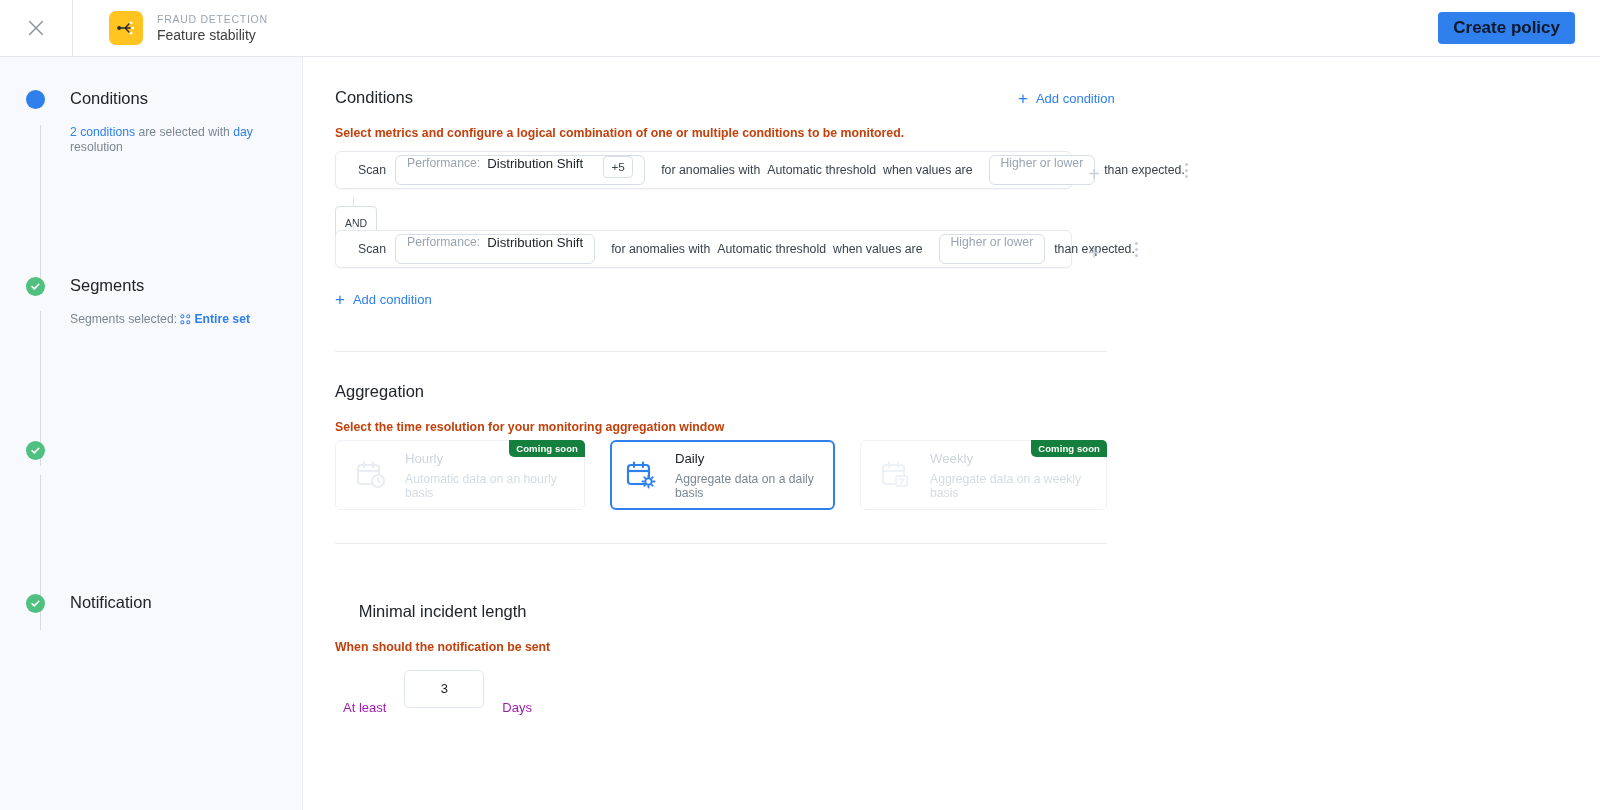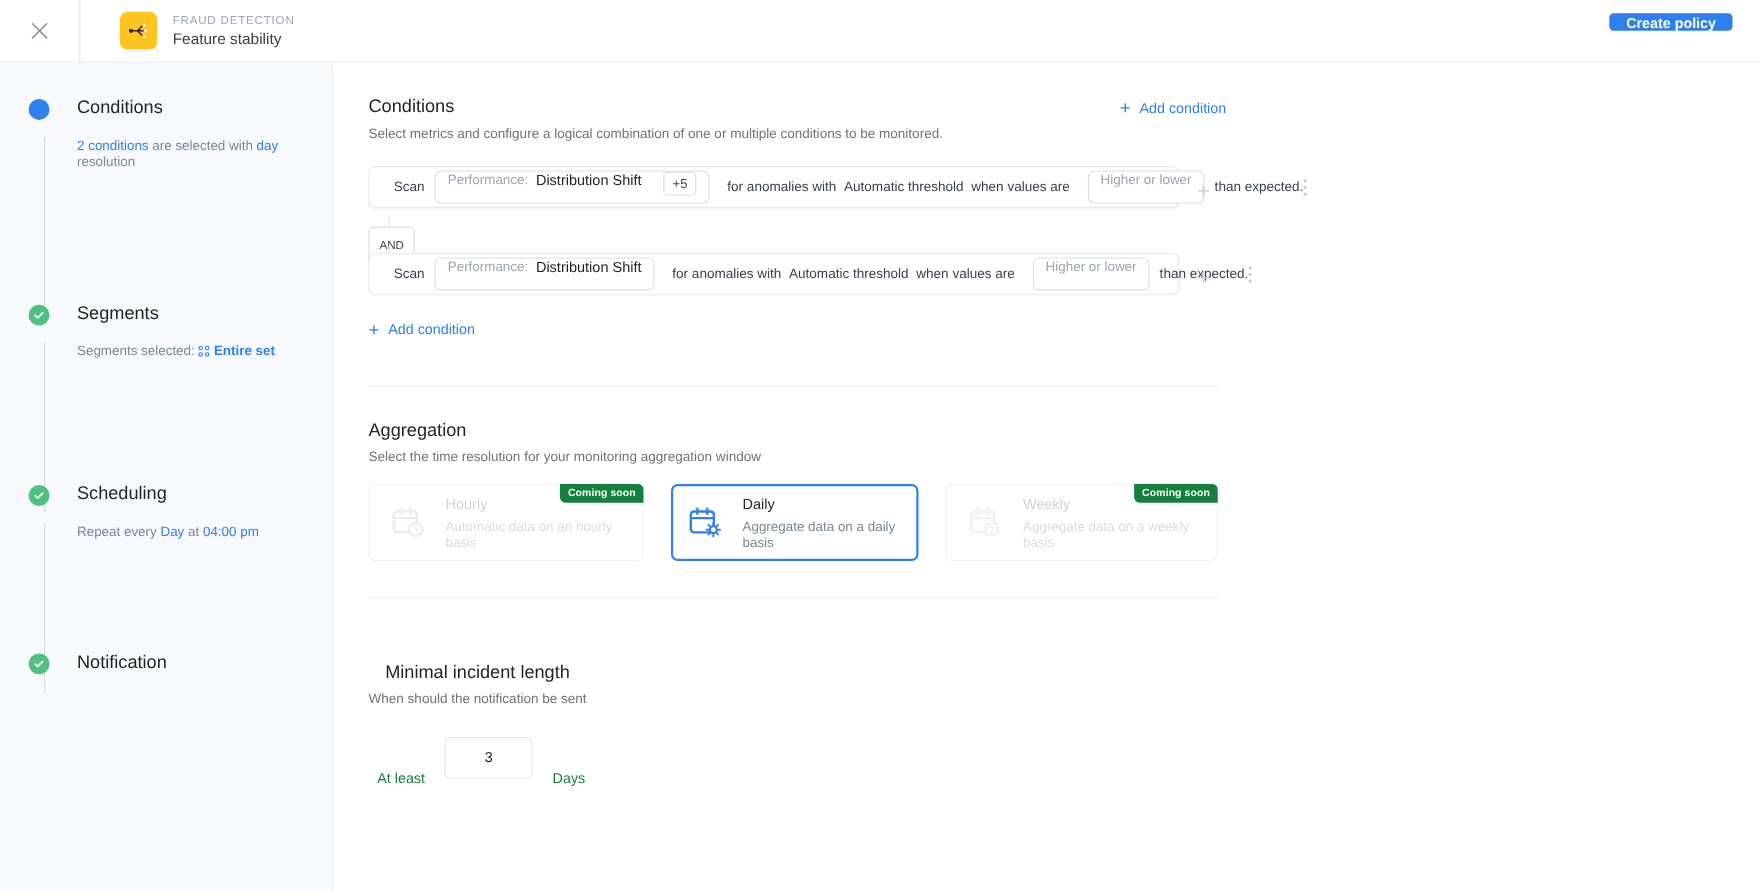--- a/index.html
+++ b/index.html
@@ -33,24 +33,24 @@
     flex: 0 0 auto;
   }
   .title-text { margin-left: 14px; line-height: 1.15; }
   .eyebrow {
     font-size: 10.5px; letter-spacing: .07em; color: #9aa5b1;
     text-transform: uppercase; font-weight: 400;
   }
   .page-title { font-size: 14px; color: #404040; font-weight: 400; margin-top: 2px; }
   .create-policy {
     position: absolute; right: 25px; top: 12px;
-    height: 16px; padding: 0 15px;
-    background: #2f80ed; color: #ffffff;
+    height: 32px; padding: 0 15px;
+    background: #2f80ed; color: #0f172a;
     border: none; border-radius: 4px;
-    font-size: 13px; font-weight: 700;
+    font-size: 17px; font-weight: 700;
     font-family: "Liberation Sans", sans-serif;
     cursor: pointer;
     display: flex; align-items: center;
   }
 
   
   .sidebar {
     position: absolute; top: 57px; left: 0;
     width: 303px; height: 753px;
     background: #f7f9fc;
@@ -77,21 +77,21 @@
   .rail {
     position: absolute; left: 40px; width: 1px; background: #d5dbe3;
   }
   .seg-icon { display: inline-block; vertical-align: -2px; margin-right: 3px; }
 
   
   .main { position: absolute; top: 57px; left: 303px; width: 1297px; height: 753px; background:#fff; }
 
   .section-head { position: absolute; }
   .sec-title { font-size: 16.5px; color: #20242b; font-weight: 400; }
-  .sec-sub { font-size: 12.3px; color: #737373; margin-top: 7px; }
+  .sec-sub { font-size: 12.3px; color: #c2410c; margin-top: 19px; font-weight: bold; }
 
   .link-btn {
     display: inline-flex; align-items: center; gap: 8px;
     color: #2f80ed; font-size: 13px; cursor: pointer; background: none; border: none;
     font-family: "Liberation Sans", sans-serif;
   }
   .plus-glyph { font-size: 17px; line-height: 1; font-weight: 400; }
 
   
   .cond-row {
@@ -161,21 +161,21 @@
     position: absolute; top: -1px; right: -1px;
     background: #15803d; color: #fff;
     font-size: 9.5px; font-weight: 700;
     padding: 3px 7px 3px 7px;
     border-radius: 0 5px 0 5px;
     letter-spacing: .01em;
   }
 
   
   .mil-row { position: absolute; display: flex; align-items: center; }
-  .mil-label { font-size: 13px; color: #15803d; margin-top: 38px; }
+  .mil-label { font-size: 13px; color: #a21caf; margin-top: 38px; }
   .num-input {
     width: 80px; height: 38px; margin: 0 18px;
     border: 1px solid #e2e7ee; border-radius: 5px;
     background: #fff; text-align: center;
     font-size: 13px; color: #20242b;
     font-family: "Liberation Sans", sans-serif;
   }
 </style>
 </head>
 <body>
@@ -242,26 +242,20 @@
       </div>
     </div>
   </div>
 
   <div class="step" style="top:382px;">
     <div class="step-marker-col">
       <div class="dot done">
         <svg width="11" height="11" viewBox="0 0 12 12">
           <path d="M2.2 6.2 L4.7 8.6 L9.6 3.6" stroke="#fff" stroke-width="1.7" fill="none" stroke-linecap="round" stroke-linejoin="round"></path>
         </svg>
-      </div>
-    </div>
-    <div class="step-body">
-      <div class="step-title">Scheduling</div>
-      <div class="step-sub">
-        <span>Repeat every </span><span class="blue">Day</span><span> at </span><span class="blue">04:00 pm</span>
       </div>
     </div>
   </div>
 
   <div class="step" style="top:535px;">
     <div class="step-marker-col">
       <div class="dot done">
         <svg width="11" height="11" viewBox="0 0 12 12">
           <path d="M2.2 6.2 L4.7 8.6 L9.6 3.6" stroke="#fff" stroke-width="1.7" fill="none" stroke-linecap="round" stroke-linejoin="round"></path>
         </svg>

